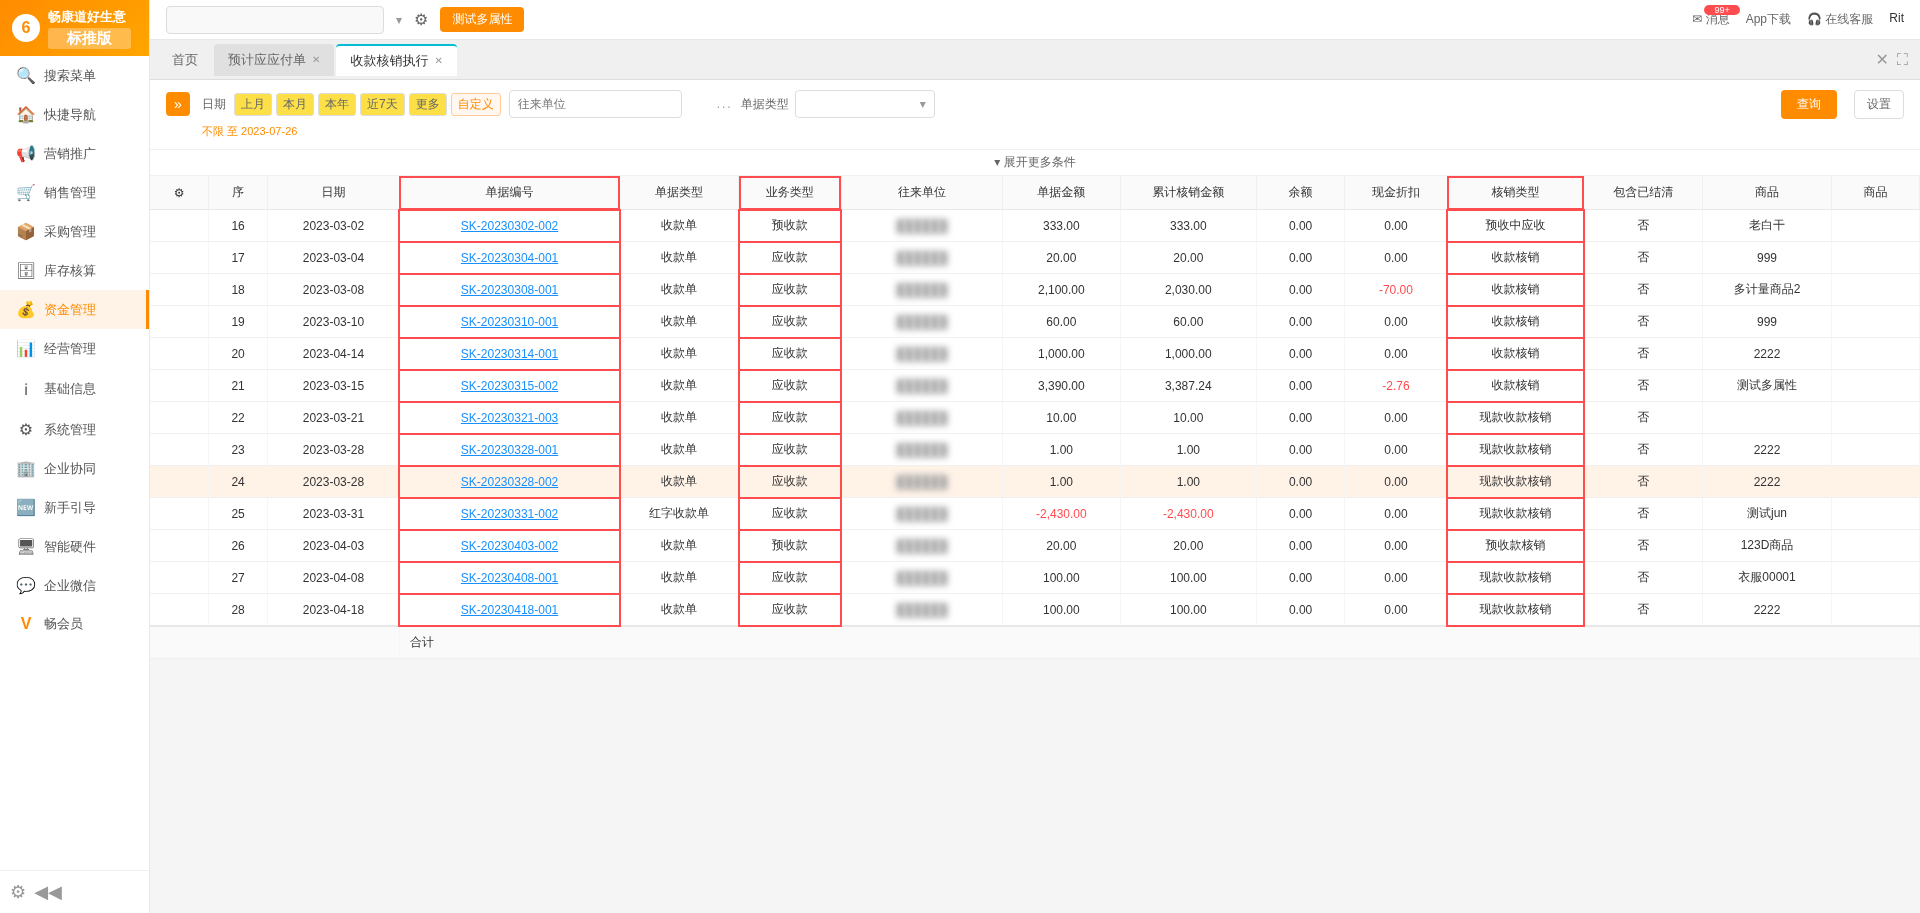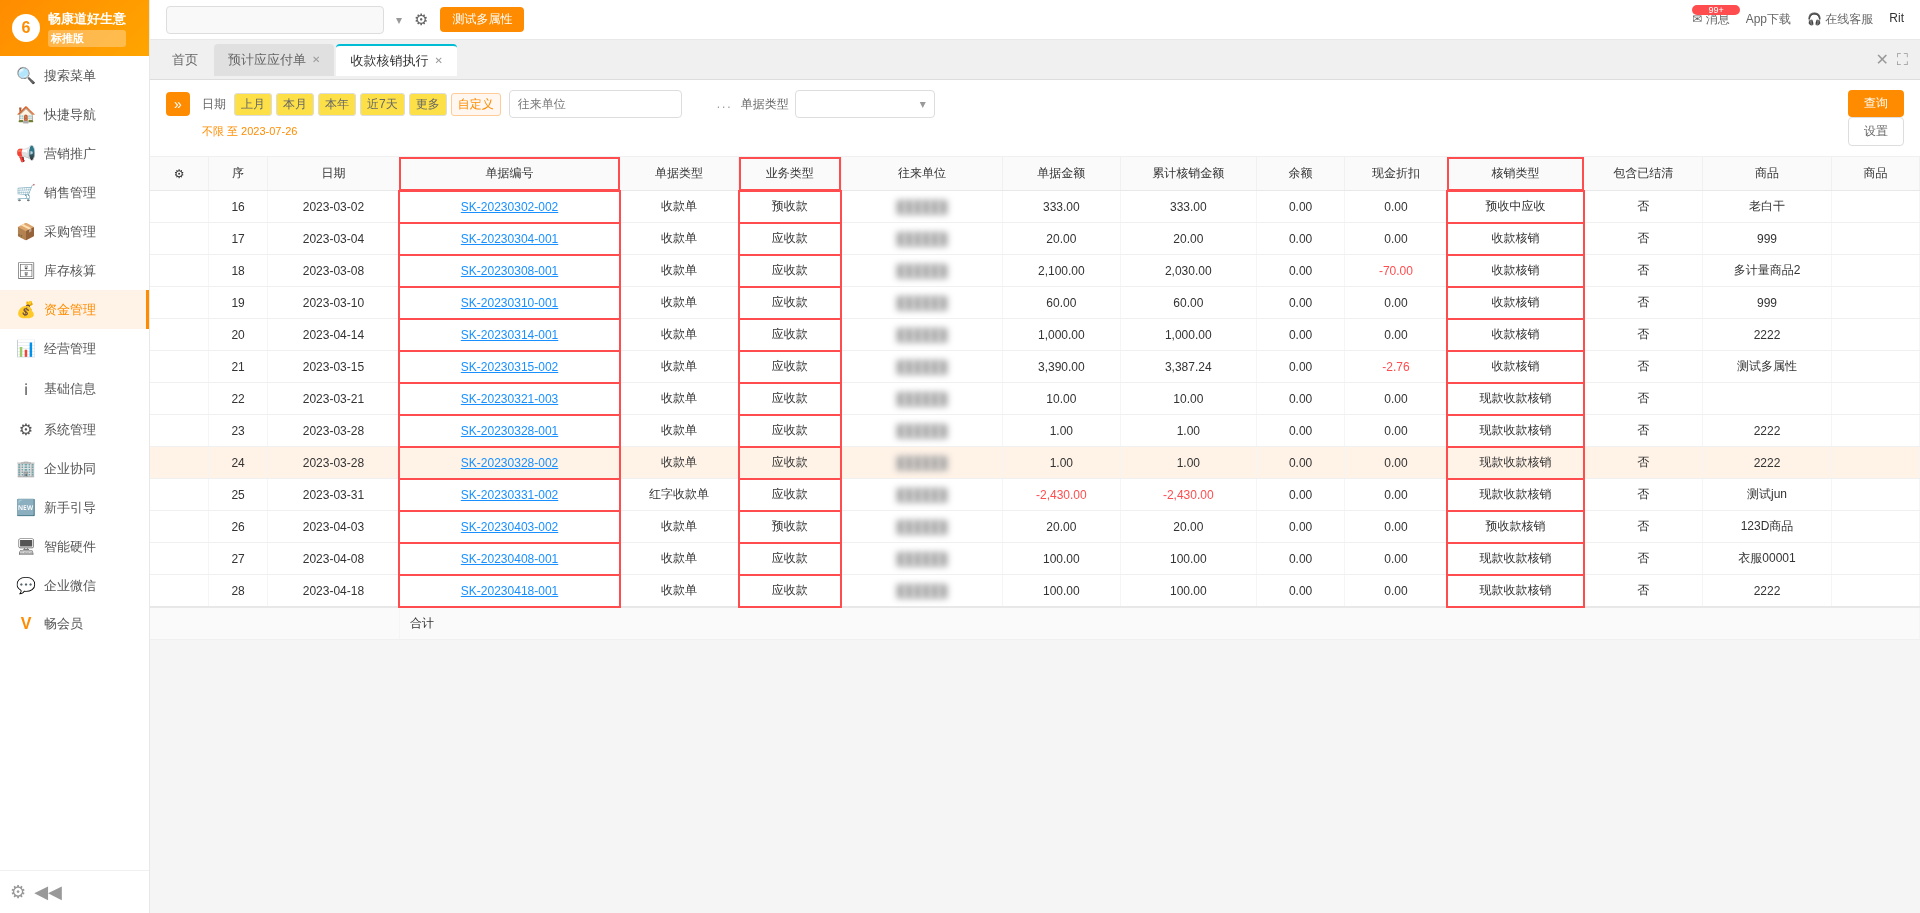--- a/index.html
+++ b/index.html
@@ -2,40 +2,40 @@
 <html><head>
   <meta charset="utf-8">
   <style>
     * { box-sizing: border-box; margin: 0; padding: 0; }
     body { font-family: 'Microsoft YaHei', Arial, sans-serif; font-size: 12px; background: #f5f5f5; display: flex; height: 913px; overflow: hidden; }
 
     
     .sidebar { width: 150px; background: #fff; border-right: 1px solid #e8e8e8; display: flex; flex-direction: column; flex-shrink: 0; }
     .sidebar-logo { height: 56px; background: linear-gradient(135deg, #ff8c00, #ffa500); display: flex; align-items: center; padding: 0 12px; color: #fff; font-size: 13px; font-weight: bold; gap: 8px; }
     .sidebar-logo-icon { width: 28px; height: 28px; background: #fff; border-radius: 50%; display: flex; align-items: center; justify-content: center; color: #ff8c00; font-size: 16px; font-weight: bold; }
-    .sidebar-logo-badge { font-size: 11px; background: rgba(255,255,255,0.3); border-radius: 3px; padding: 1px 3px; margin-top: 2px; }
+    .sidebar-logo-badge { font-size: 15px; background: rgba(255,255,255,0.3); border-radius: 3px; padding: 1px 19px; margin-top: 2px; }
     .sidebar-item { display: flex; align-items: center; padding: 10px 16px; gap: 8px; cursor: pointer; color: #555; font-size: 13px; transition: background 0.2s; }
     .sidebar-item.active { background: #fff3e8; color: #ff8c00; border-right: 3px solid #ff8c00; }
     .sidebar-item-icon { font-size: 16px; width: 20px; text-align: center; }
     .sidebar-bottom { margin-top: auto; padding: 10px; border-top: 1px solid #f0f0f0; display: flex; gap: 8px; align-items: center; }
     .sidebar-bottom-icon { font-size: 18px; cursor: pointer; color: #999; }
 
     
     .main { flex: 1; display: flex; flex-direction: column; overflow: hidden; }
 
     
     .topbar { height: 40px; background: #fff; border-bottom: 1px solid #e8e8e8; display: flex; align-items: center; padding: 0 16px; gap: 12px; }
     .topbar-search { flex: 0 0 200px; height: 28px; border: 1px solid #ddd; border-radius: 4px; padding: 0 8px; font-size: 12px; background: #f9f9f9; color: #999; }
     .topbar-arrow { color: #999; font-size: 12px; cursor: pointer; }
     .topbar-gear { font-size: 16px; color: #666; cursor: pointer; }
     .topbar-btn { background: #ff8c00; color: #fff; border: none; border-radius: 4px; padding: 4px 12px; font-size: 12px; cursor: pointer; }
     .topbar-spacer { flex: 1; }
     .topbar-actions { display: flex; gap: 16px; color: #666; font-size: 12px; }
     .topbar-badge { position: relative; display: inline-block; }
-    .topbar-badge-dot { position: absolute; top: -6px; right: -10px; background: #ff4d4f; color: #fff; border-radius: 10px; padding: 0 16px; font-size: 9px; min-width: 16px; text-align: center; }
+    .topbar-badge-dot { position: absolute; top: -6px; right: -10px; background: #ff4d4f; color: #fff; border-radius: 10px; padding: 0 10px; font-size: 9px; min-width: 16px; text-align: center; }
     .topbar-user { color: #333; font-size: 12px; }
 
     
     .tabs { height: 40px; background: #f0f0f0; display: flex; align-items: center; padding: 0 0 0 8px; border-bottom: 1px solid #ddd; }
     .tab { height: 32px; padding: 0 14px; display: flex; align-items: center; gap: 6px; cursor: pointer; border-radius: 4px 4px 0 0; font-size: 13px; background: #e0e0e0; color: #666; margin-right: 2px; text-align: center; }
     .tab.active { background: #fff; color: #333; border-top: 2px solid #00bcd4; }
     .tab-close { font-size: 10px; color: #999; cursor: pointer; }
     .tab-home { background: transparent; }
     .tabs-right { margin-left: auto; display: flex; align-items: center; gap: 8px; padding-right: 12px; }
     .tabs-right-btn { font-size: 16px; color: #999; cursor: pointer; }
@@ -247,26 +247,32 @@
             <div class="filter-select" style="min-width:140px;">
               <span></span>
               <span>▾</span>
             </div>
           </div>
         </div>
         <div style="display:flex;align-items:center;gap:4px;">
           <span style="color:#ff8c00;font-size:11px;">不限 至 2023-07-26</span>
         </div>
       </div>
-      <div style="display:flex;flex-direction:column;gap:0;">
+      <div style="display:flex;flex-direction:row;gap:17px;">
         <button class="filter-query-btn">查询</button>
         <button class="filter-set-btn">设置</button>
       </div>
     </div>
 
+    <div class="expand-more">
+      <button class="expand-more-btn">
+        <span>▾</span>
+        <span>展开更多条件</span>
+      </button>
+    </div>
 
     <div class="table-wrapper">
       <div class="table-scroll">
         <table>
           <thead>
             <tr>
               <th class="col-no">
                 <span>⚙</span>
               </th>
               <th class="col-no">序</th>

